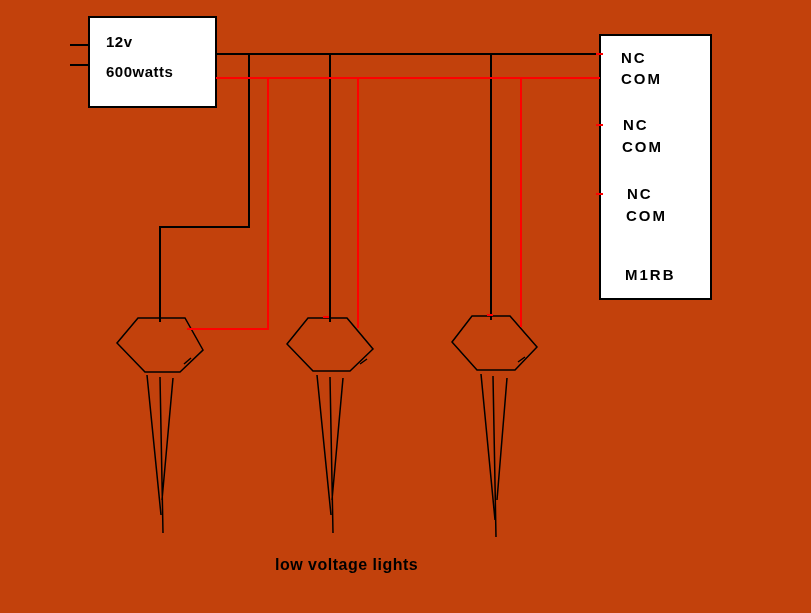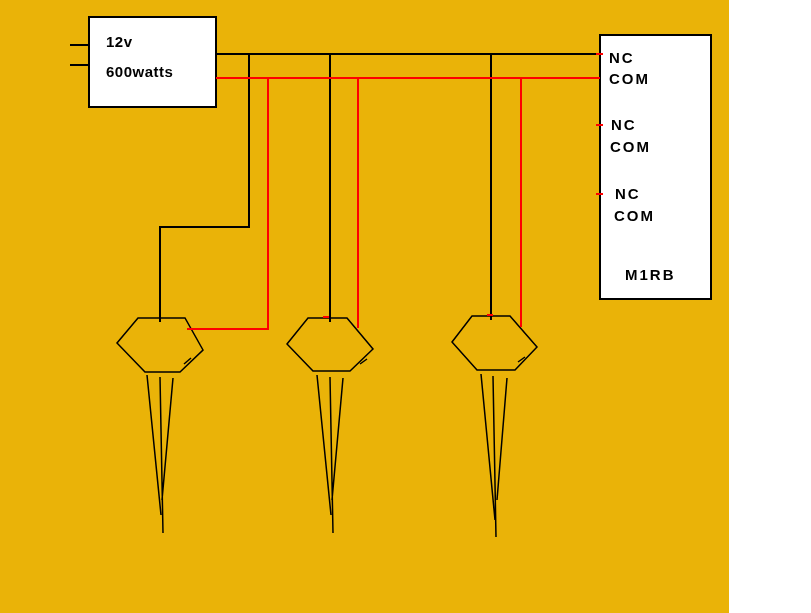--- a/index.html
+++ b/index.html
@@ -1,38 +1,38 @@
 <!DOCTYPE html>
 <html><head>
 <meta charset="utf-8">
 <style>
   html, body { margin: 0; padding: 0; background: #ffffff; }
   .canvas {
     position: relative;
-    width: 729px;
+    width: 811px;
     height: 613px;
-    background: #eab308;
+    background: #c2410c;
     overflow: hidden;
     font-family: "Liberation Sans", sans-serif;
   }
   .diagram-svg {
     position: absolute;
     left: 0; top: 0;
     width: 811px; height: 613px;
   }
   .lbl {
     position: absolute;
     font-family: "Liberation Sans", sans-serif;
     font-weight: bold;
     color: #000000;
     line-height: 1.05;
     white-space: nowrap;
   }
   .lbl-transformer { font-size: 15px; letter-spacing: 0.5px; }
-  .lbl-terminal    { font-size: 15px; letter-spacing: 2px; }
+  .lbl-terminal    { font-size: 15px; letter-spacing: 2px; margin-left: 12px; }
   .lbl-model       { font-size: 15px; letter-spacing: 2px; text-align: center; }
   .lbl-caption     { font-size: 16px; letter-spacing: 0.5px; }
 </style>
 </head>
 <body>
 
 <div class="canvas">
 
   <svg class="diagram-svg" viewBox="0 0 811 613" xmlns="http://www.w3.org/2000/svg">
 
@@ -88,14 +88,15 @@
   <div class="lbl lbl-terminal" style="left:609px; top:71px;">COM</div>
 
   <div class="lbl lbl-terminal" style="left:611px; top:117px;">NC</div>
   <div class="lbl lbl-terminal" style="left:610px; top:139px;">COM</div>
 
   <div class="lbl lbl-terminal" style="left:615px; top:186px;">NC</div>
   <div class="lbl lbl-terminal" style="left:614px; top:208px;">COM</div>
 
   <div class="lbl lbl-model" style="left:625px; top:267px;">M1RB</div>
 
+  <div class="lbl lbl-caption" style="left:275px; top:557px;">low voltage lights</div>
 
 </div>
 
 </body></html>

